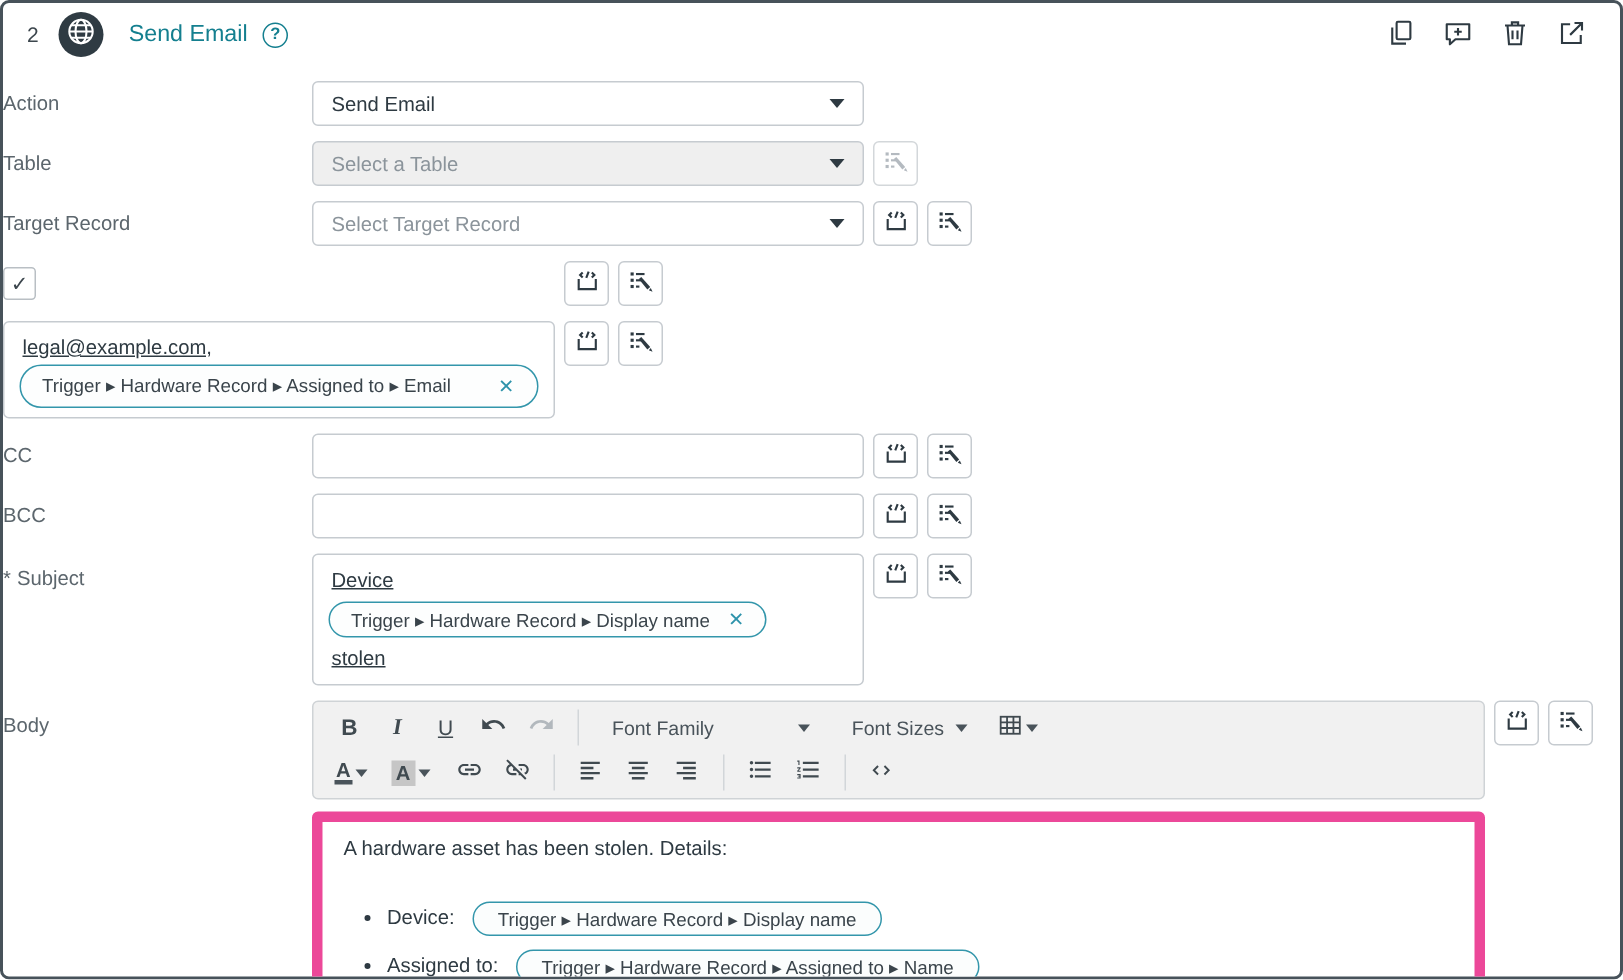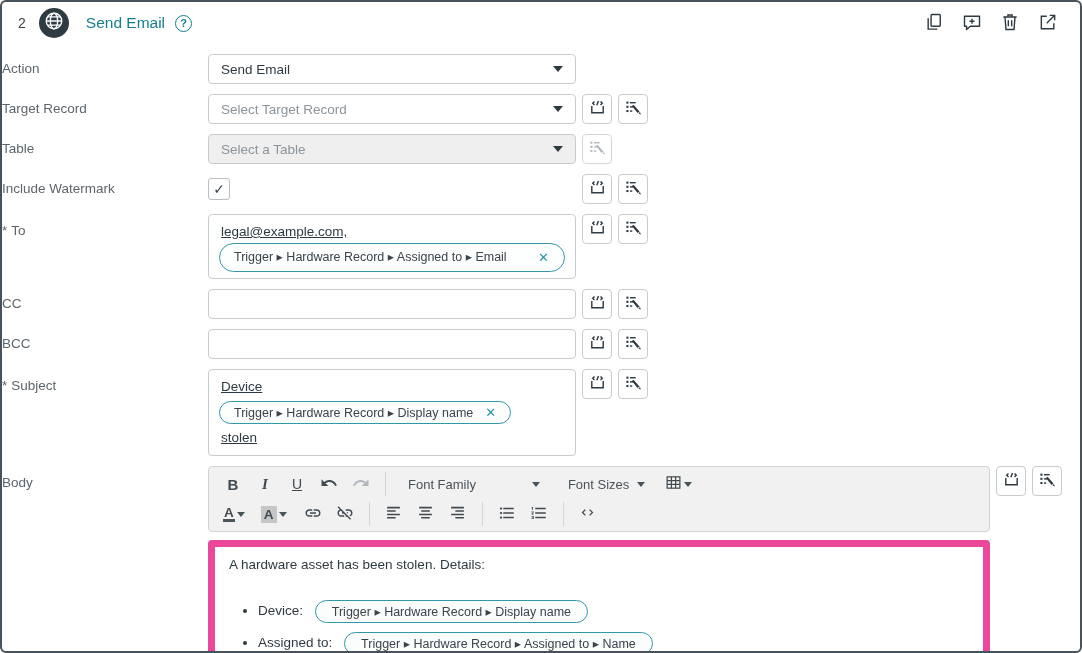--- a/index.html
+++ b/index.html
@@ -123,20 +123,46 @@
         <div class="fwrap">
           <div class="sel">
             <span>Send Email</span>
             <span class="caret"></span>
           </div>
         </div>
       </div>
     </div>
 
     <div class="row">
+      <div class="lbl">Table</div>
+      <div class="control">
+        <div class="fwrap">
+          <div class="sel disabled">
+            <span class="ph">Select a Table</span>
+            <span class="caret"></span>
+          </div>
+        </div>
+        <button class="iconbtn disabled">
+          <span>
+            <svg width="19" height="19" viewBox="0 0 20 20" fill="currentColor">
+              <rect x="2.5" y="3.8" width="2.2" height="2.2"></rect>
+                <rect x="6.3" y="4.2" width="6" height="1.5"></rect>
+              <rect x="2.5" y="8.2" width="2.2" height="2.2"></rect>
+                <rect x="6.3" y="8.6" width="4" height="1.5"></rect>
+              <rect x="2.5" y="12.6" width="2.2" height="2.2"></rect>
+                <rect x="6.3" y="13" width="2.4" height="1.5"></rect>
+              <path d="M10 7l6.3 7.1-2 1.7-6-7.3z"></path>
+                <path d="M16.7 14.8l1.2 2.5-2.6-1z"></path>
+            </svg>
+          </span>
+        </button>
+      </div>
+    </div>
+
+    <div class="row">
       <div class="lbl">Target Record</div>
       <div class="control">
         <div class="fwrap">
           <div class="sel">
             <span class="ph">Select Target Record</span>
             <span class="caret"></span>
           </div>
         </div>
         <button class="iconbtn">
           <span>
@@ -157,47 +183,20 @@
                 <rect x="6.3" y="13" width="2.4" height="1.5"></rect>
               <path d="M10 7l6.3 7.1-2 1.7-6-7.3z"></path>
                 <path d="M16.7 14.8l1.2 2.5-2.6-1z"></path>
             </svg>
           </span>
         </button>
       </div>
     </div>
 
     <div class="row">
-      <div class="lbl">Table</div>
-      <div class="control">
-        <div class="fwrap">
-          <div class="sel disabled">
-            <span class="ph">Select a Table</span>
-            <span class="caret"></span>
-          </div>
-        </div>
-        <button class="iconbtn disabled">
-          <span>
-            <svg width="19" height="19" viewBox="0 0 20 20" fill="currentColor">
-              <rect x="2.5" y="3.8" width="2.2" height="2.2"></rect>
-                <rect x="6.3" y="4.2" width="6" height="1.5"></rect>
-              <rect x="2.5" y="8.2" width="2.2" height="2.2"></rect>
-                <rect x="6.3" y="8.6" width="4" height="1.5"></rect>
-              <rect x="2.5" y="12.6" width="2.2" height="2.2"></rect>
-                <rect x="6.3" y="13" width="2.4" height="1.5"></rect>
-              <path d="M10 7l6.3 7.1-2 1.7-6-7.3z"></path>
-                <path d="M16.7 14.8l1.2 2.5-2.6-1z"></path>
-            </svg>
-          </span>
-        </button>
-      </div>
-    </div>
-
-    <div class="row">
-      <div class="lbl">Include Watermark</div>
       <div class="control">
         <div class="fwrap">
           <div class="chk">
             <span>✓</span>
           </div>
         </div>
         <button class="iconbtn">
           <span>
             <svg width="19" height="19" viewBox="0 0 20 20" fill="none" stroke="currentColor" stroke-width="1.5">
               <path d="M4 8.5v7h12v-7"></path>
@@ -216,21 +215,20 @@
                 <rect x="6.3" y="13" width="2.4" height="1.5"></rect>
               <path d="M10 7l6.3 7.1-2 1.7-6-7.3z"></path>
                 <path d="M16.7 14.8l1.2 2.5-2.6-1z"></path>
             </svg>
           </span>
         </button>
       </div>
     </div>
 
     <div class="row">
-      <div class="lbl top"><span class="req">*</span><span>To</span></div>
       <div class="control">
         <div class="fwrap">
           <div class="multibox">
             <div class="mline">legal@example.com,</div>
             <div class="pill block">
               <span class="ptext">Trigger ▸ Hardware Record ▸ Assigned to ▸ Email</span>
               <span class="x">✕</span>
             </div>
           </div>
         </div>

